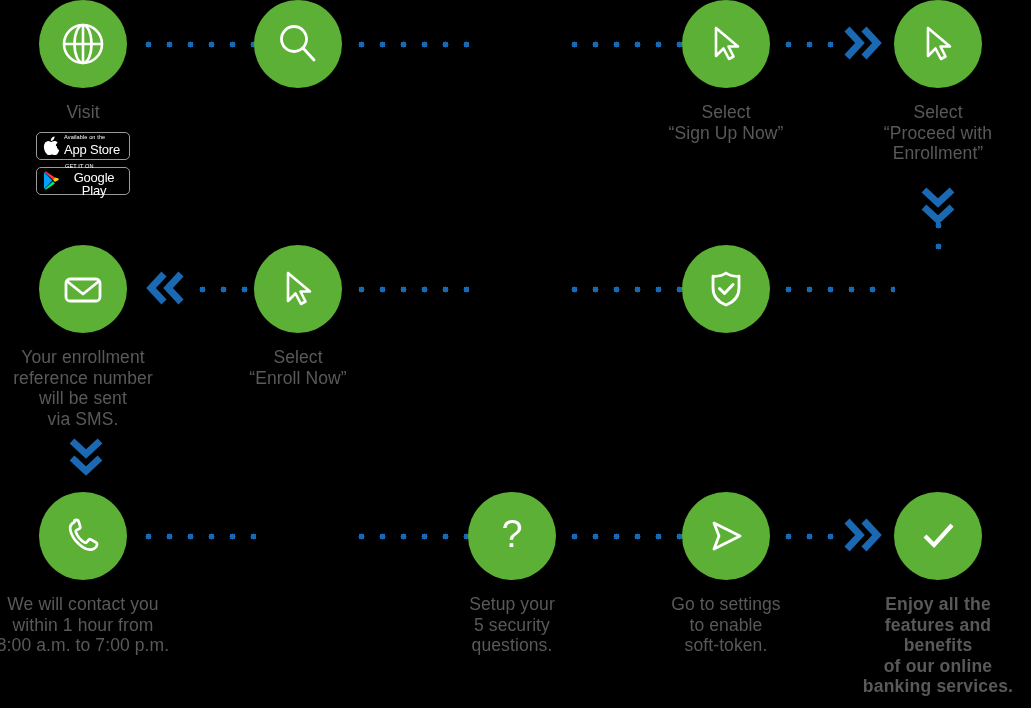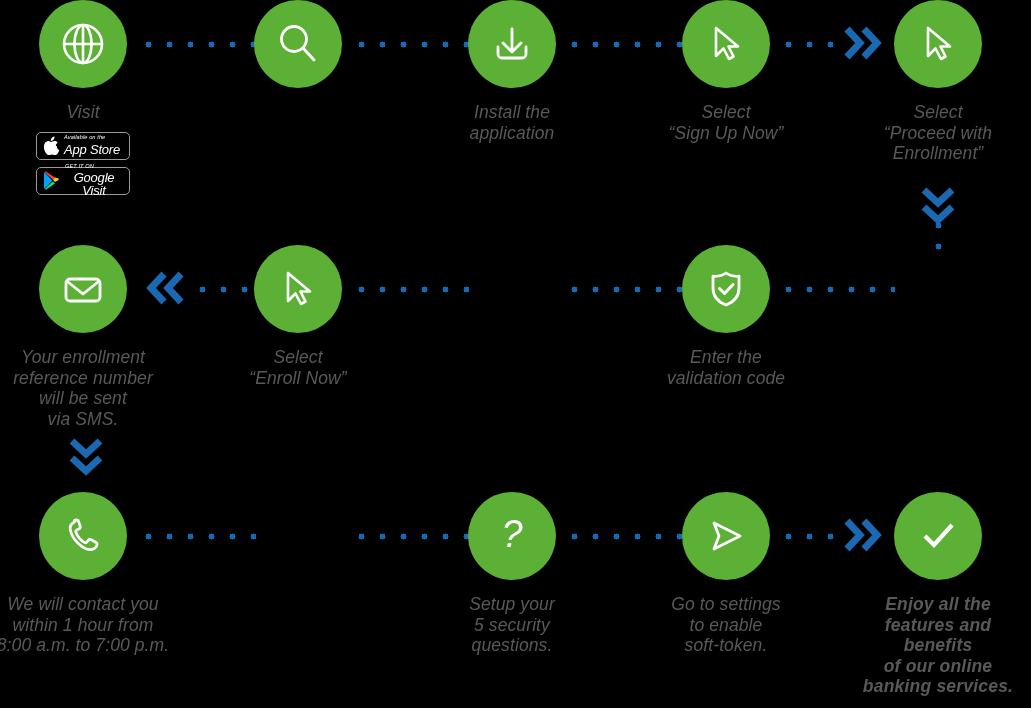--- a/index.html
+++ b/index.html
@@ -2,21 +2,21 @@
 <html><head>
 <meta charset="utf-8">
 <style>
   * { box-sizing: border-box; margin: 0; padding: 0; }
   html, body {
     width: 1031px; height: 708px;
     background: #000000;
     font-family: "Liberation Sans", sans-serif;
     overflow: hidden;
   }
-  .board { position: relative; width: 1031px; height: 708px; background: #000; font-style: italic; }
+  .board { position: relative; width: 1031px; height: 708px; background: #000; }
 
   
   .node { position: absolute; width: 176px; text-align: center; }
   .circle {
     width: 88px; height: 88px; border-radius: 50%;
     background: #5CB036;
     margin: 0 auto;
     display: flex; align-items: center; justify-content: center;
   }
   .circle svg { display: block; }
@@ -154,49 +154,37 @@
         <span class="bg-icon">
           <svg width="17" height="19" viewBox="0 0 17 19">
             <path d="M1.5 1.2 C1.2 1.5 1 2 1 2.7 V16.3 C1 17 1.2 17.5 1.5 17.8 L9.3 9.6 Z" fill="#00A0FF"></path>
             <path d="M12 12.4 9.9 10.2 1.6 18.1 c.5.5 1.2.5 2 .1 Z" fill="#00E676"></path>
             <path d="M12 6.6 9.9 8.8 12 11 15 9.3 c1-.5 1-1.5 0-2.1 Z" fill="#FFCE00"></path>
             <path d="M12 6.6 3.6.9 c-.8-.5-1.5-.4-2 .1 L9.9 8.8 Z" fill="#FF3A44"></path>
           </svg>
         </span>
         <span class="bg-txt">
           <span class="bg-small">GET IT ON</span>
-          <span class="bg-big">Google Visit</span>
+          <span class="bg-big">Google Play</span>
         </span>
       </div>
     </div>
   </div>
 
   <div class="node" style="left:210px; top:0px;">
     <div class="circle">
       <span>
         <svg width="48" height="48" viewBox="0 0 48 48">
           <circle cx="20" cy="19" r="12.5" fill="none" stroke="#fff" stroke-width="2.8"></circle>
           <line x1="29" y1="28" x2="40" y2="40" stroke="#fff" stroke-width="2.8" stroke-linecap="round"></line>
         </svg>
       </span>
     </div>
   </div>
 
-  <div class="node" style="left:424px; top:0px;">
-    <div class="circle">
-      <span>
-        <svg width="46" height="46" viewBox="0 0 46 46">
-          <line x1="23" y1="8" x2="23" y2="30" stroke="#fff" stroke-width="2.8" stroke-linecap="round"></line>
-          <path d="M14 22 L23 31 L32 22" fill="none" stroke="#fff" stroke-width="2.8" stroke-linecap="round" stroke-linejoin="round"></path>
-          <path d="M9 26 V33 a4 4 0 0 0 4 4 H33 a4 4 0 0 0 4 -4 V26" fill="none" stroke="#fff" stroke-width="2.8" stroke-linecap="round"></path>
-        </svg>
-      </span>
-    </div>
-    <div class="caption">Install the<br>application</div>
-  </div>
 
   <div class="node" style="left:638px; top:0px;">
     <div class="circle">
       <span>
         <svg width="44" height="44" viewBox="0 0 44 44">
           <path d="M12 6 L12 34 L19.5 26.5 L25 37 L29.5 34.5 L24.5 24.5 L34 24.5 Z" fill="none" stroke="#fff" stroke-width="2.6" stroke-linejoin="round"></path>
         </svg>
       </span>
     </div>
     <div class="caption">Select<br>“Sign Up Now”</div>
@@ -239,21 +227,20 @@
 
   <div class="node" style="left:638px; top:245px;">
     <div class="circle">
       <span>
         <svg width="46" height="46" viewBox="0 0 46 46">
           <path d="M23 7 c-4 3 -9 3.5 -13 3.2 V22 c0 9 6.5 14.5 13 17 6.5 -2.5 13 -8 13 -17 V10.2 c-4 .3 -9 -.2 -13 -3.2 Z" fill="none" stroke="#fff" stroke-width="2.8" stroke-linejoin="round"></path>
           <path d="M16.5 22.5 L21.5 27.5 L30 18.5" fill="none" stroke="#fff" stroke-width="3" stroke-linecap="round" stroke-linejoin="round"></path>
         </svg>
       </span>
     </div>
-    <div class="caption">Enter the<br>validation code</div>
   </div>
 
 
   <div class="node" style="left:-5px; top:492px;">
     <div class="circle">
       <span>
         <svg width="46" height="46" viewBox="0 0 46 46">
           <path d="M14.5 9 c-3 1.5 -5 4 -4.2 8 1 5 4.6 10.4 8.6 14.1 4 3.7 9.6 6.3 13.4 5.3 3.2 -.9 4.5 -3.2 4.8 -5 .2 -1.1 -.4 -1.6 -1.4 -2.2 l-4.6 -2.6 c-1 -.6 -1.8 -.4 -2.5 .4 l-2 2.3 c-.5 .6 -1.1 .7 -1.8 .3 -2.2 -1.2 -4 -2.8 -5.7 -4.8 -1.6 -2 -2.7 -3.9 -3.3 -6 -.2 -.8 0 -1.3 .7 -1.7 l2.7 -1.4 c1 -.5 1.3 -1.3 1 -2.4 l-1.6 -5 c-.4 -1.1 -.9 -1.6 -2 -1.5 -.7 .1 -1.4 .3 -2.1 .7 Z" fill="none" stroke="#fff" stroke-width="2.7" stroke-linejoin="round"></path>
         </svg>
       </span>

